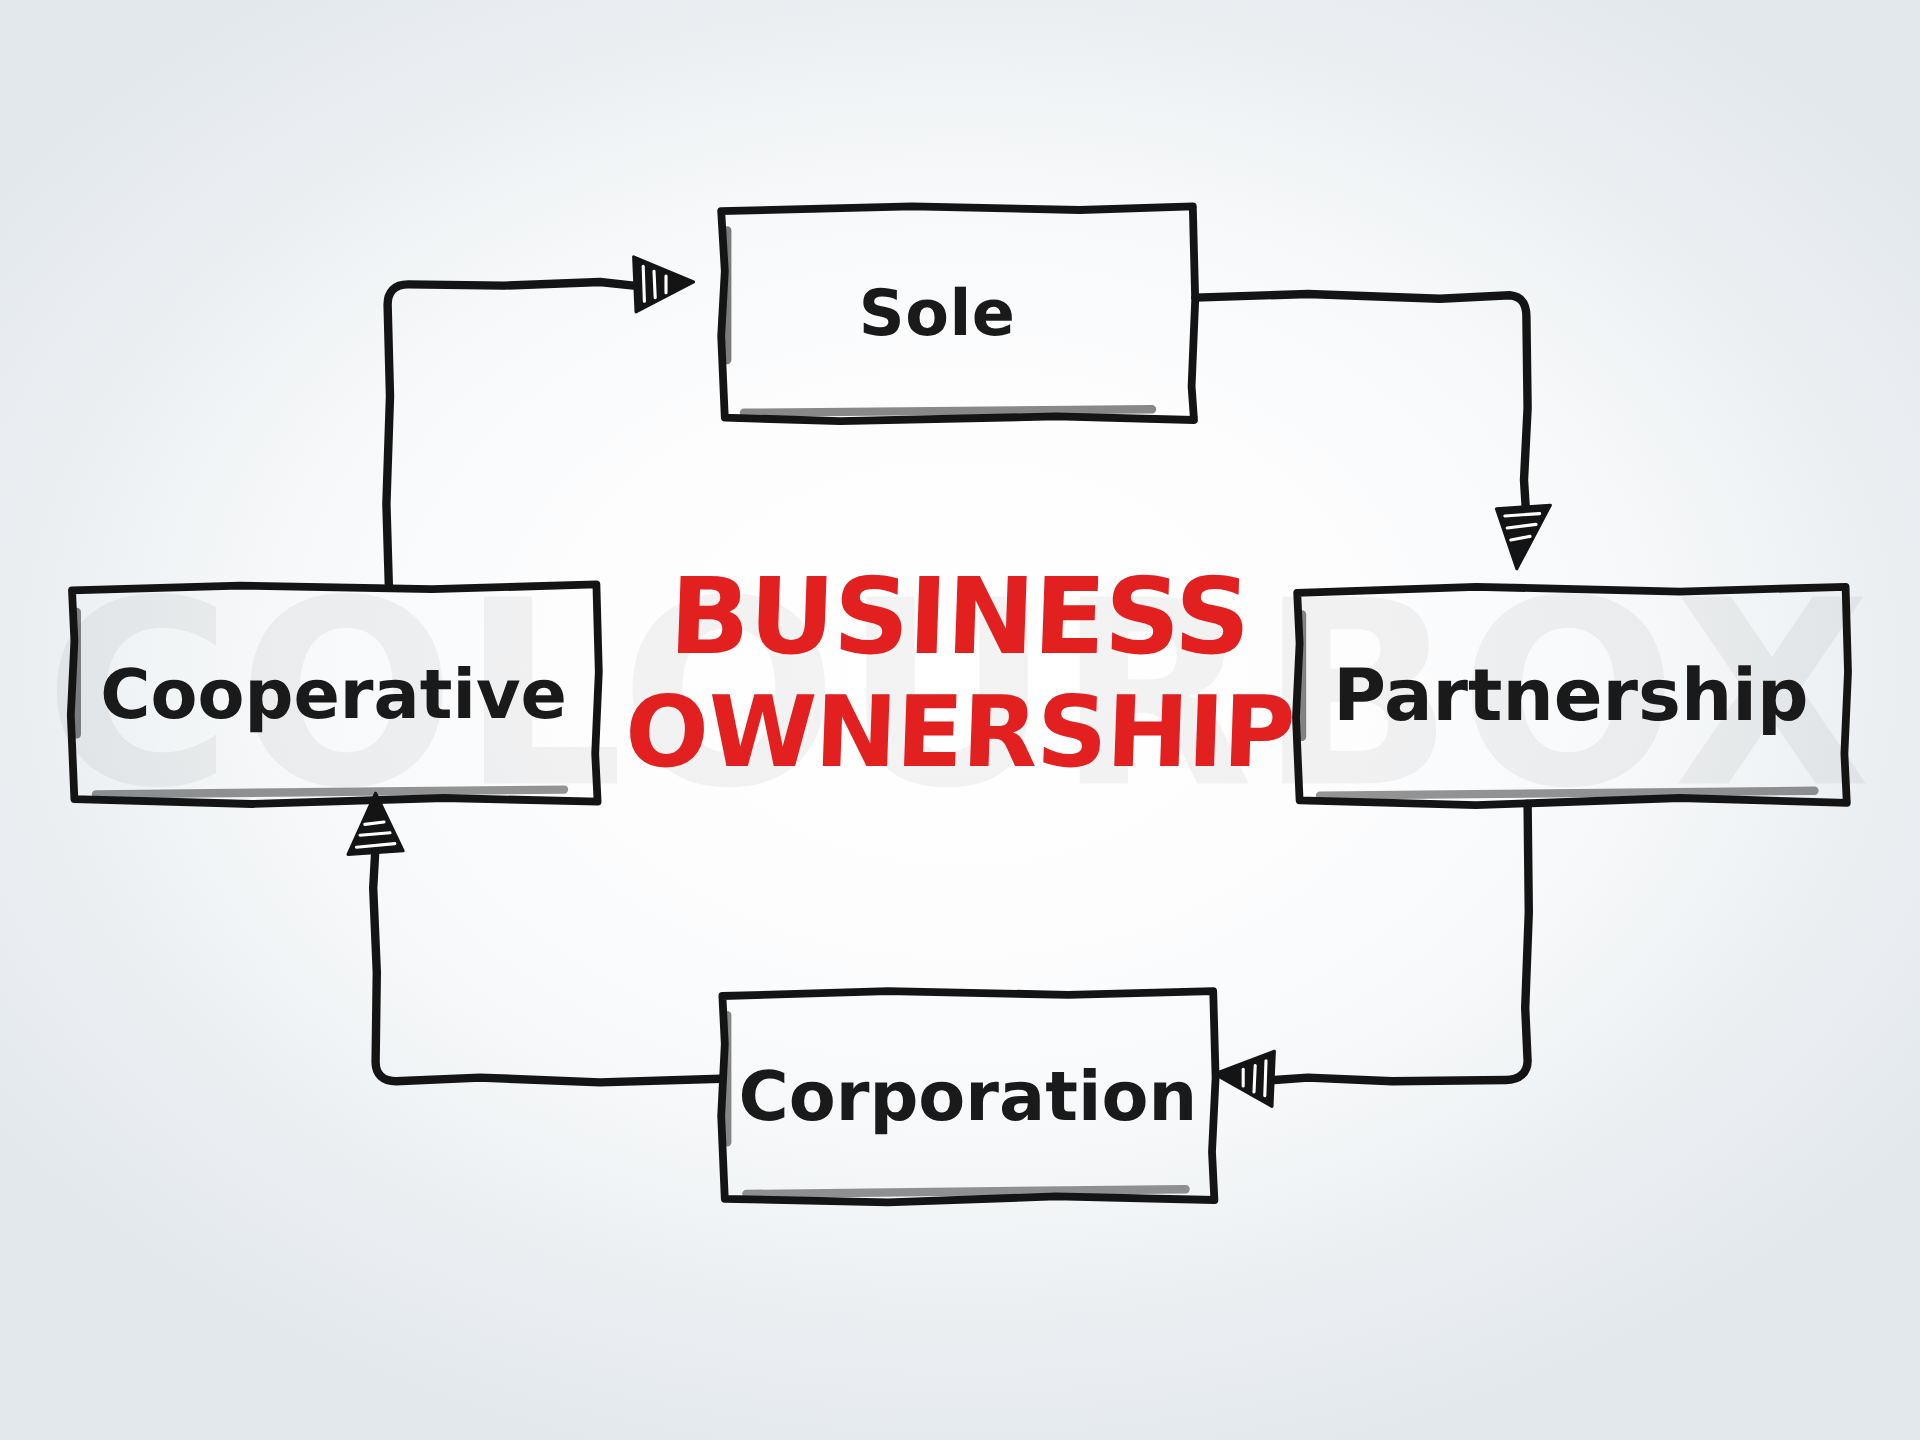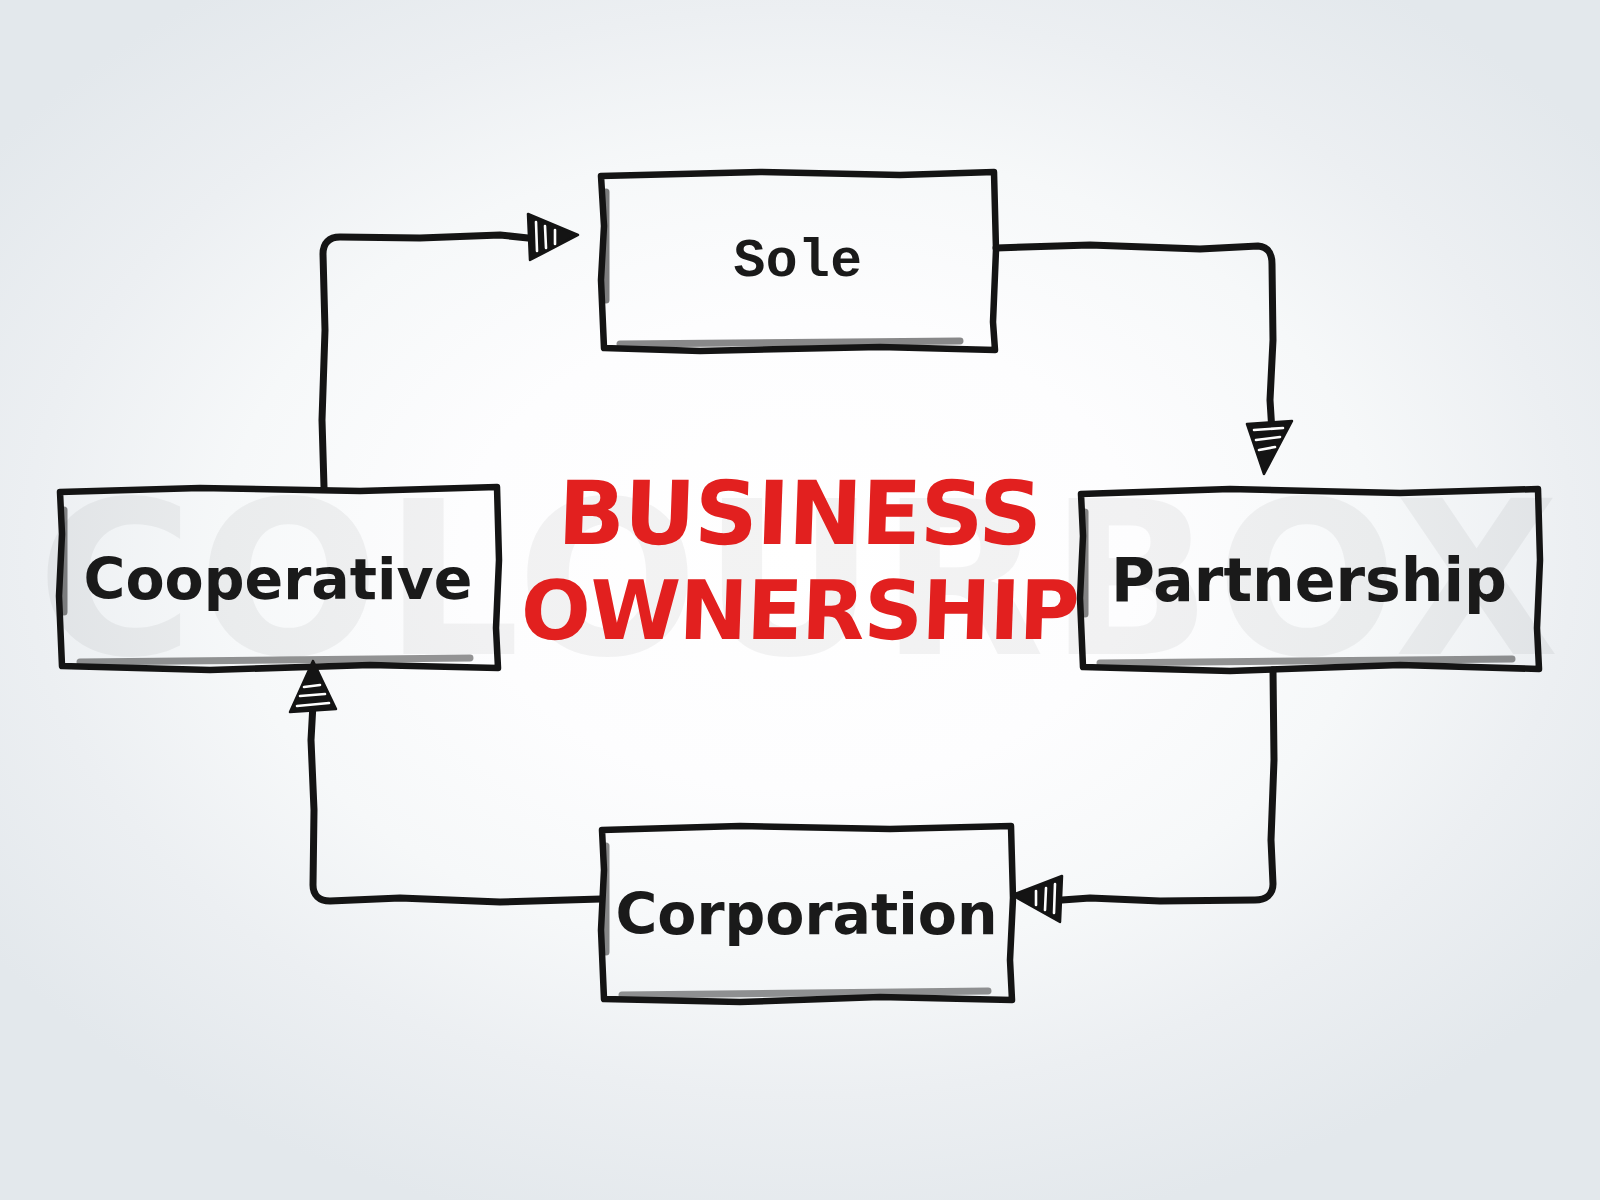--- a/index.html
+++ b/index.html
@@ -76,24 +76,23 @@
     font-weight: 700;
     pointer-events: auto;
   }
   .node-label .line {
     display: block;
     white-space: nowrap;
   }
 
   
   #node-sole {
-    left: 600px; top: 172px; width: 396px; height: 180px;
+    left: 583px; top: 172px; width: 396px; height: 180px;
     font-size: 53px;
     line-height: 1.02;
-    font-family: Liberation Mono, monospace;
   }
   #node-sole .line1 { font-size: 53px; letter-spacing: 0.5px; }
   #node-sole .line2 { font-size: 53px; letter-spacing: -0.5px; margin-top: 2px; }
 
   #node-cooperative {
     left: 58px; top: 488px; width: 440px; height: 182px;
     font-size: 57px;
   }
   #node-partnership {
     left: 1078px; top: 490px; width: 462px; height: 180px;

